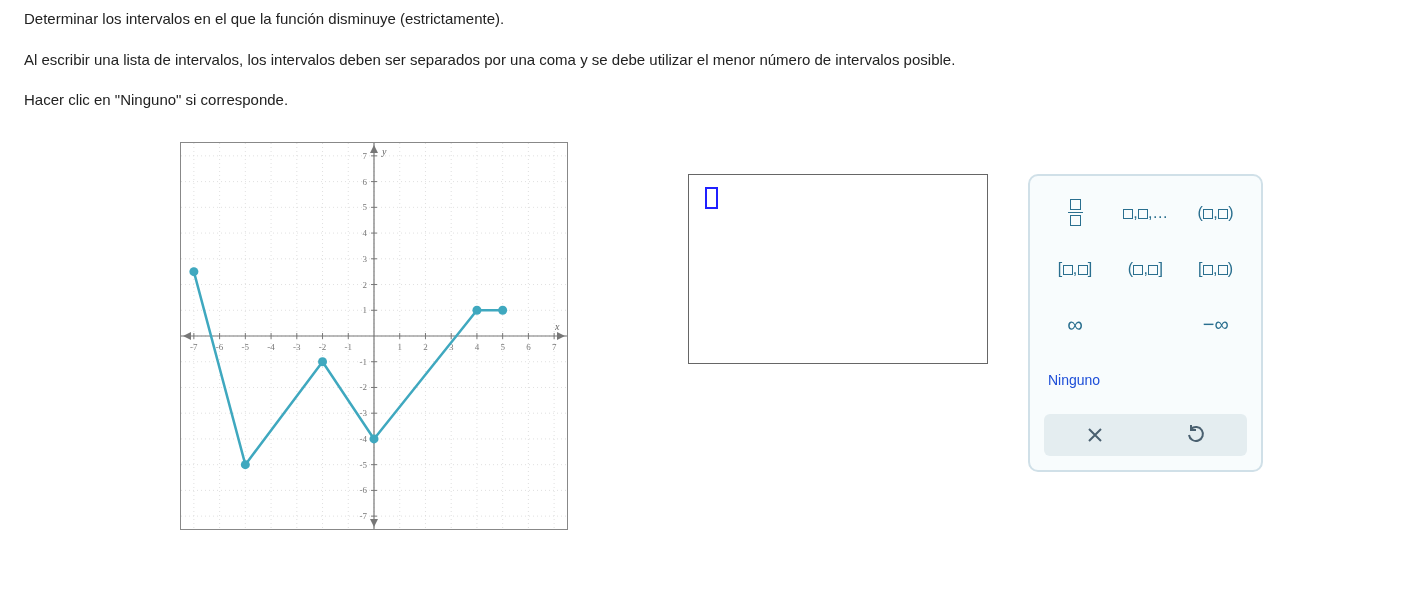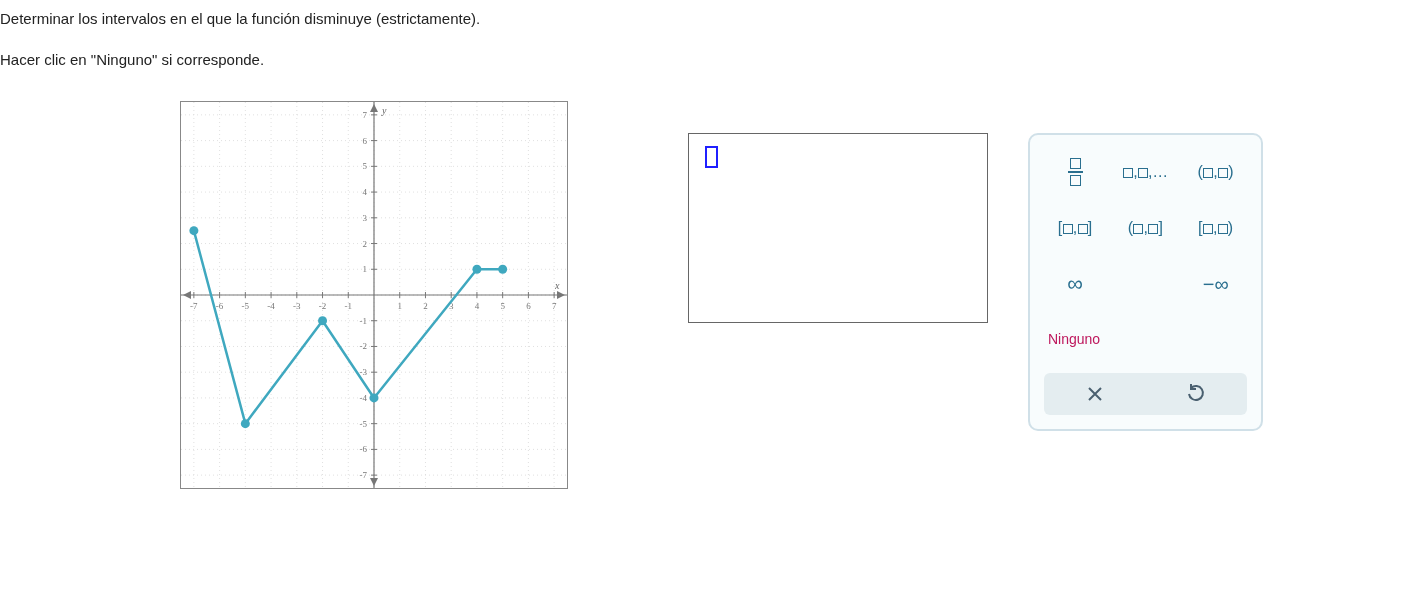--- a/index.html
+++ b/index.html
@@ -10,20 +10,21 @@
       background: #fff;
       padding: 8px 0 0 0;
       width: 1425px;
     }
     .instructions {
       margin-bottom: 30px;
     }
     .instructions p {
       line-height: 1.5;
       margin-bottom: 18px;
+      margin-left: 24px;
     }
     .instructions p.tight {
       margin-bottom: 0;
     }
     .content-row {
       display: flex;
       align-items: flex-start;
       gap: 120px;
       padding-left: 180px;
     }
@@ -73,21 +74,21 @@
       align-items: center;
       justify-content: center;
       height: 38px;
       cursor: pointer;
       color: #2a6f8f;
       font-size: 16px;
       border-radius: 4px;
       user-select: none;
     }
     .ninguno-btn {
-      color: #be185d;
+      color: #1d4ed8;
       font-size: 14px;
       cursor: pointer;
       padding: 8px 4px;
       margin-bottom: 18px;
     }
     .bottom-actions {
       display: flex;
       background: #e4edf0;
       border-radius: 6px;
       height: 42px;
@@ -129,20 +130,21 @@
       white-space: nowrap;
       font-size: 16px;
       letter-spacing: 0.5px;
     }
   </style>
 </head>
 <body>
 
 <div class="instructions">
   <p>Determinar los intervalos en el que la función disminuye (estrictamente).</p>
+  <p>Al escribir una lista de intervalos, los intervalos deben ser separados por una coma y se debe utilizar el menor número de intervalos posible.</p>
   <p>Hacer clic en "Ninguno" si corresponde.</p>
 </div>
 
 <div class="content-row">
   <div class="graph-container">
     <svg id="graph-svg" width="386" height="386" viewBox="0 0 386 386">
         <line x1="12.866666666666667" y1="0" x2="12.866666666666667" y2="386" stroke="#d8d8d8" stroke-width="0.8" stroke-dasharray="1 3"></line>
         <line x1="38.6" y1="0" x2="38.6" y2="386" stroke="#d8d8d8" stroke-width="0.8" stroke-dasharray="1 3"></line>
         <line x1="64.33333333333333" y1="0" x2="64.33333333333333" y2="386" stroke="#d8d8d8" stroke-width="0.8" stroke-dasharray="1 3"></line>
         <line x1="90.06666666666666" y1="0" x2="90.06666666666666" y2="386" stroke="#d8d8d8" stroke-width="0.8" stroke-dasharray="1 3"></line>

